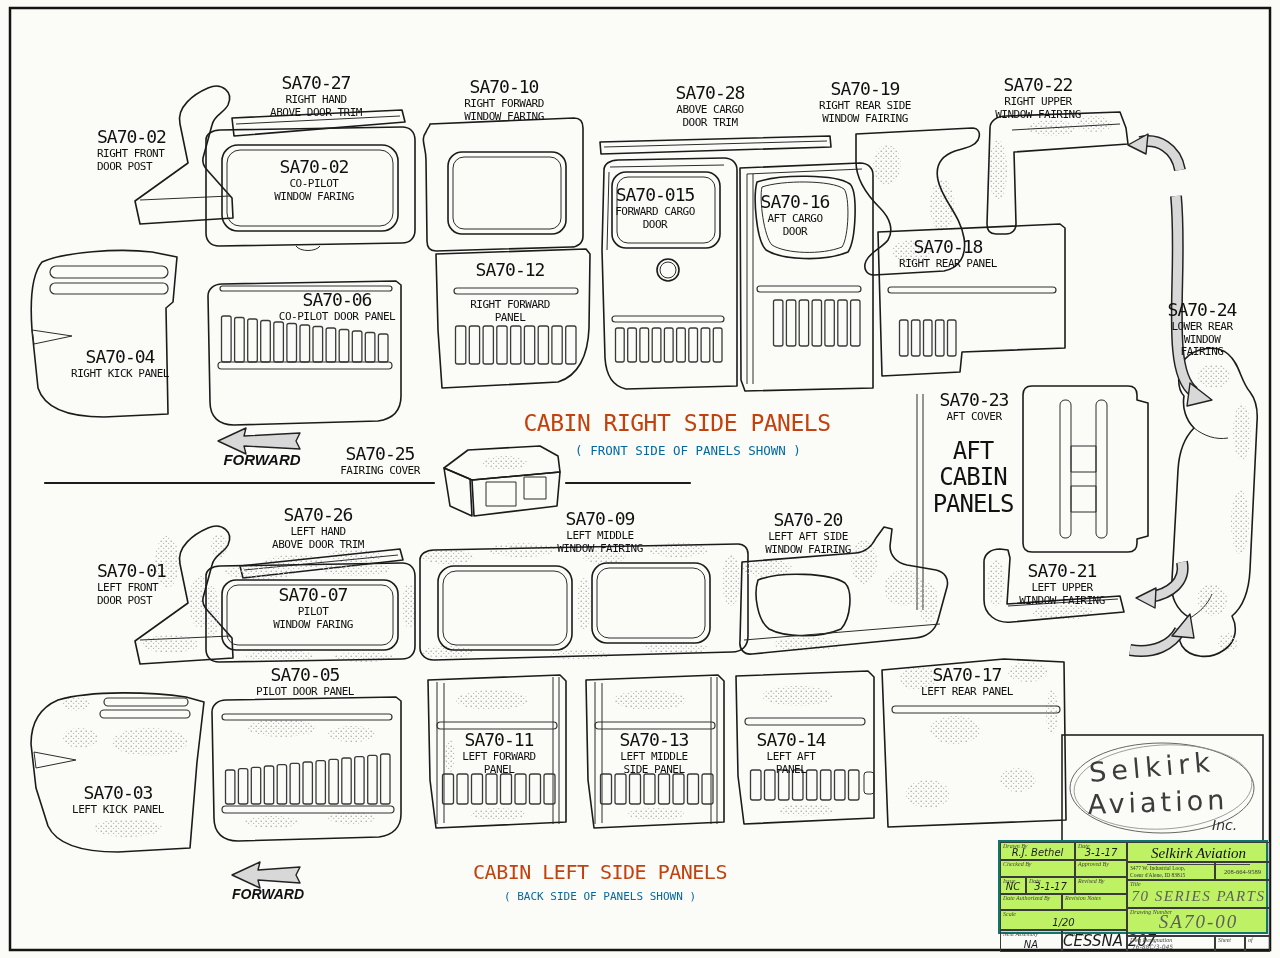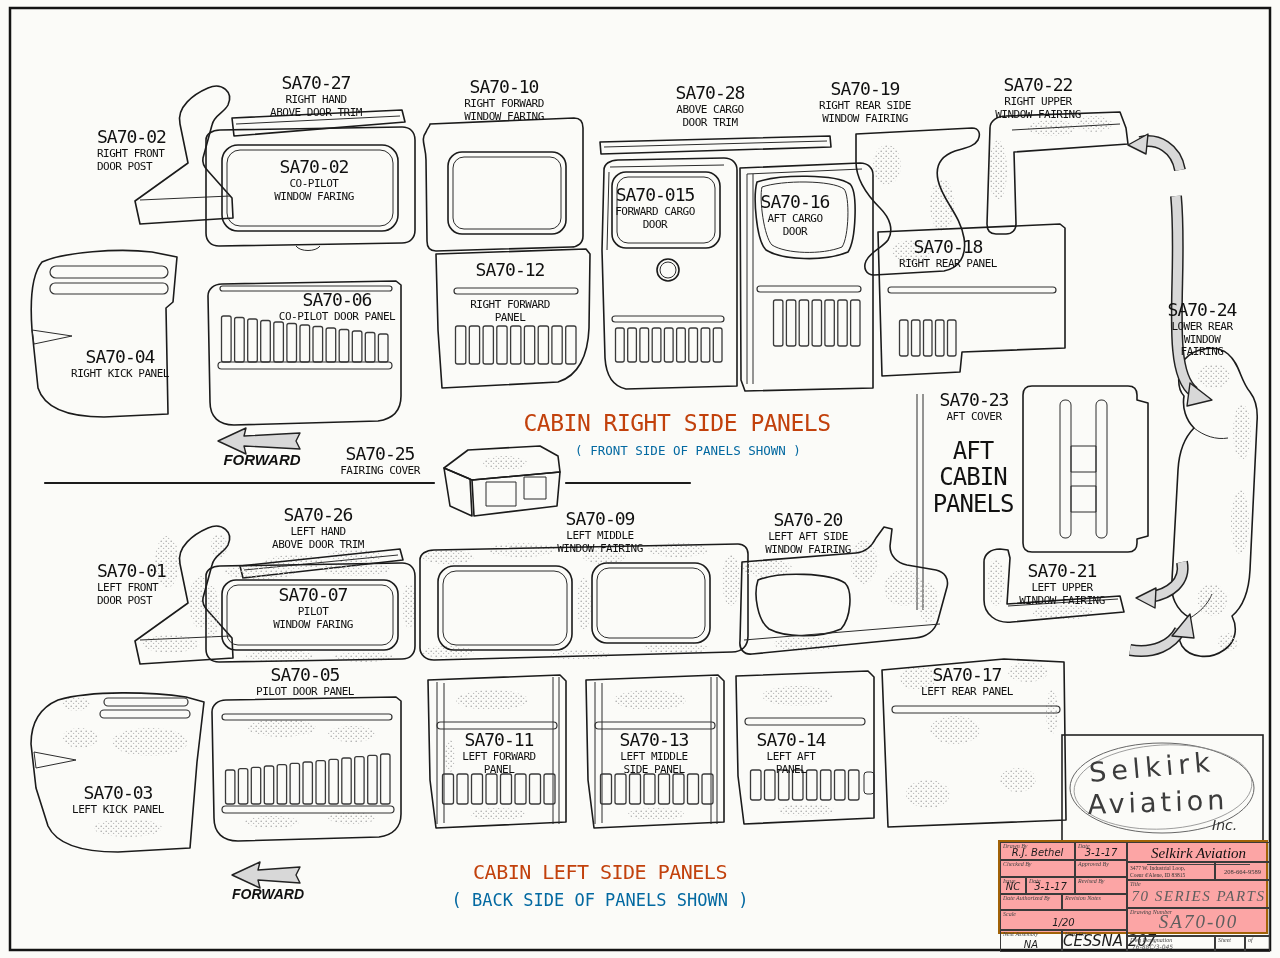--- a/index.html
+++ b/index.html
@@ -8,25 +8,25 @@
   svg text{font-family:"DejaVu Sans",sans-serif;}
   .stage{position:absolute;inset:0;}
   
   .plabel{position:absolute;transform:translateX(-50%);text-align:center;color:#101010;white-space:nowrap;z-index:5;}
   .pl-left{transform:none;text-align:left;}
   .pcode{font:18px "DejaVu Sans Mono",monospace;letter-spacing:-1px;line-height:1;}
   .pdesc{font:11px "DejaVu Sans Mono",monospace;letter-spacing:-.5px;line-height:1.15;white-space:pre-line;margin-top:2px;}
   .bigtitle{position:absolute;transform:translateX(-50%);font:23px "DejaVu Sans Mono",monospace;letter-spacing:-.5px;color:#c2410c;white-space:nowrap;z-index:5;}
   .subtitle{position:absolute;transform:translateX(-50%);font:12.5px "DejaVu Sans Mono",monospace;color:#0369a1;white-space:nowrap;z-index:5;}
   .ltitle{font-size:20px;}
-  .lsub{font-size:17px;}
+  .lsub{font-size:11px;}
   .afttitle{position:absolute;transform:translateX(-50%);font:24px "DejaVu Sans Mono",monospace;letter-spacing:-1px;line-height:1.1;color:#111;text-align:center;white-space:pre-line;z-index:5;}
   .fwd{position:absolute;transform:translateX(-50%);font:italic bold 15px "Liberation Sans",sans-serif;color:#111;z-index:5;}
   
-  .tblock{position:absolute;left:998px;top:840px;width:270px;height:94px;border:2px solid #a16207;background:#fca5a5;z-index:6;box-sizing:border-box;}
+  .tblock{position:absolute;left:998px;top:840px;width:270px;height:94px;border:2px solid #0f766e;background:#bef264;z-index:6;box-sizing:border-box;}
   .tcell{position:absolute;border:1px solid #3a3a3a;box-sizing:border-box;}
   .tbl{position:absolute;top:0;left:2px;font:italic 6px "Liberation Serif",serif;color:#444;white-space:nowrap;}
   .tbv{position:absolute;left:0;right:0;bottom:1px;text-align:center;font:italic 10px "DejaVu Sans",sans-serif;color:#1c1c1c;white-space:nowrap;}
   .tbv.sm{font-size:15px;}
   .company{position:absolute;left:0;right:0;top:2px;text-align:center;font:italic 15px "Liberation Serif",serif;color:#111;}
   .company span{border-bottom:3px double #444;padding:0 4px 1px;}
   .addr{position:absolute;left:2px;top:2px;font:5.5px "Liberation Serif",serif;color:#333;line-height:1.35;white-space:pre-line;}
   .phone{position:absolute;left:0;right:0;top:5px;text-align:center;font:6.5px "Liberation Serif",serif;color:#333;}
   .serift{position:absolute;left:0;right:0;bottom:2px;text-align:center;font:italic 15px "Liberation Serif",serif;letter-spacing:1.5px;color:#5e5e5e;white-space:nowrap;}
   .serift.dn{font-size:19px;letter-spacing:2px;}

